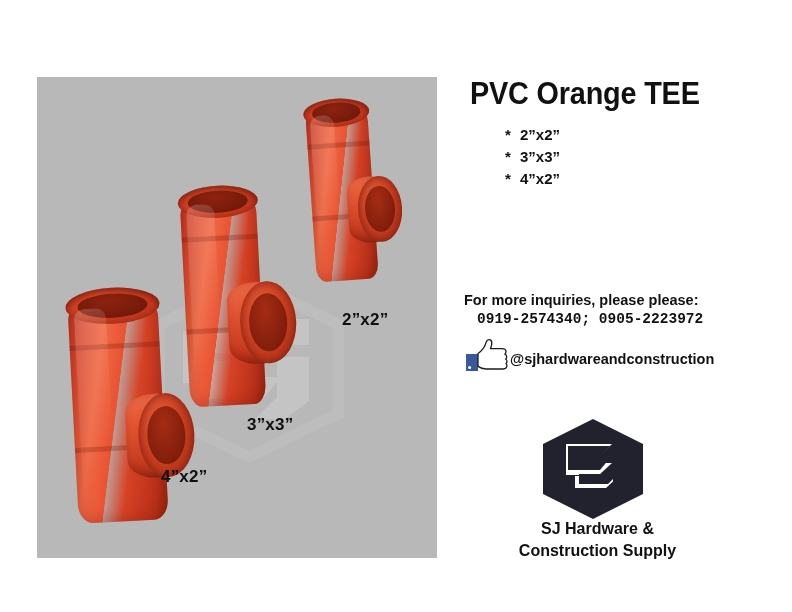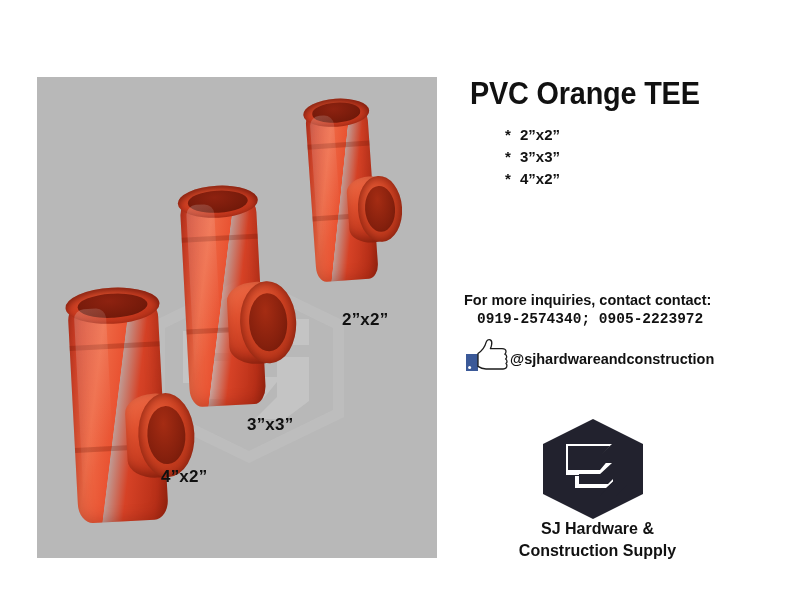--- a/index.html
+++ b/index.html
@@ -278,21 +278,21 @@
       <span class="star">*</span><span>2”x2”</span>
     </li>
     <li>
       <span class="star">*</span><span>3”x3”</span>
     </li>
     <li>
       <span class="star">*</span><span>4”x2”</span>
     </li>
   </ul>
 
-  <div class="contact-line1">For more inquiries, contact contact:</div>
+  <div class="contact-line1">For more inquiries, please please:</div>
   <div class="contact-line2">0919-2574340; 0905-2223972</div>
 
   <svg class="fb-icon" viewBox="0 0 46 34">
     <path d="M2 16 H14 V33 H2 Z" fill="#3b5998"></path>
     <circle cx="5.6" cy="29.6" r="1.5" fill="#ffffff"></circle>
     <path d="M14 15.5 C17.5 13 21 8.6 22 4.6 C22.6 2.2 24.6 1 26.3 1.9 C27.8 2.7 28.1 4.4 27.6 6.8 C27.2 8.9 26.4 10.6 26.4 10.6 L38 10.6 C40.6 10.6 42 12 42 13.6 C42 15.2 40.8 16.2 40.8 16.2 C42.1 16.6 42.7 17.6 42.7 18.8 C42.7 20.1 41.6 21 41.6 21 C42.6 21.5 43 22.4 43 23.4 C43 24.6 42 25.5 42 25.5 C42.6 26 42.9 26.8 42.9 27.6 C42.9 29.4 41.4 31 39.2 31 L22 31 C18 31 16 29.8 14 28.4 Z" fill="#ffffff" stroke="#1b1b1b" stroke-width="1.3" stroke-linejoin="round"></path>
   </svg>
   <div class="fb-handle">@sjhardwareandconstruction</div>
 
   <svg class="logo-mark" viewBox="0 0 110 102">

